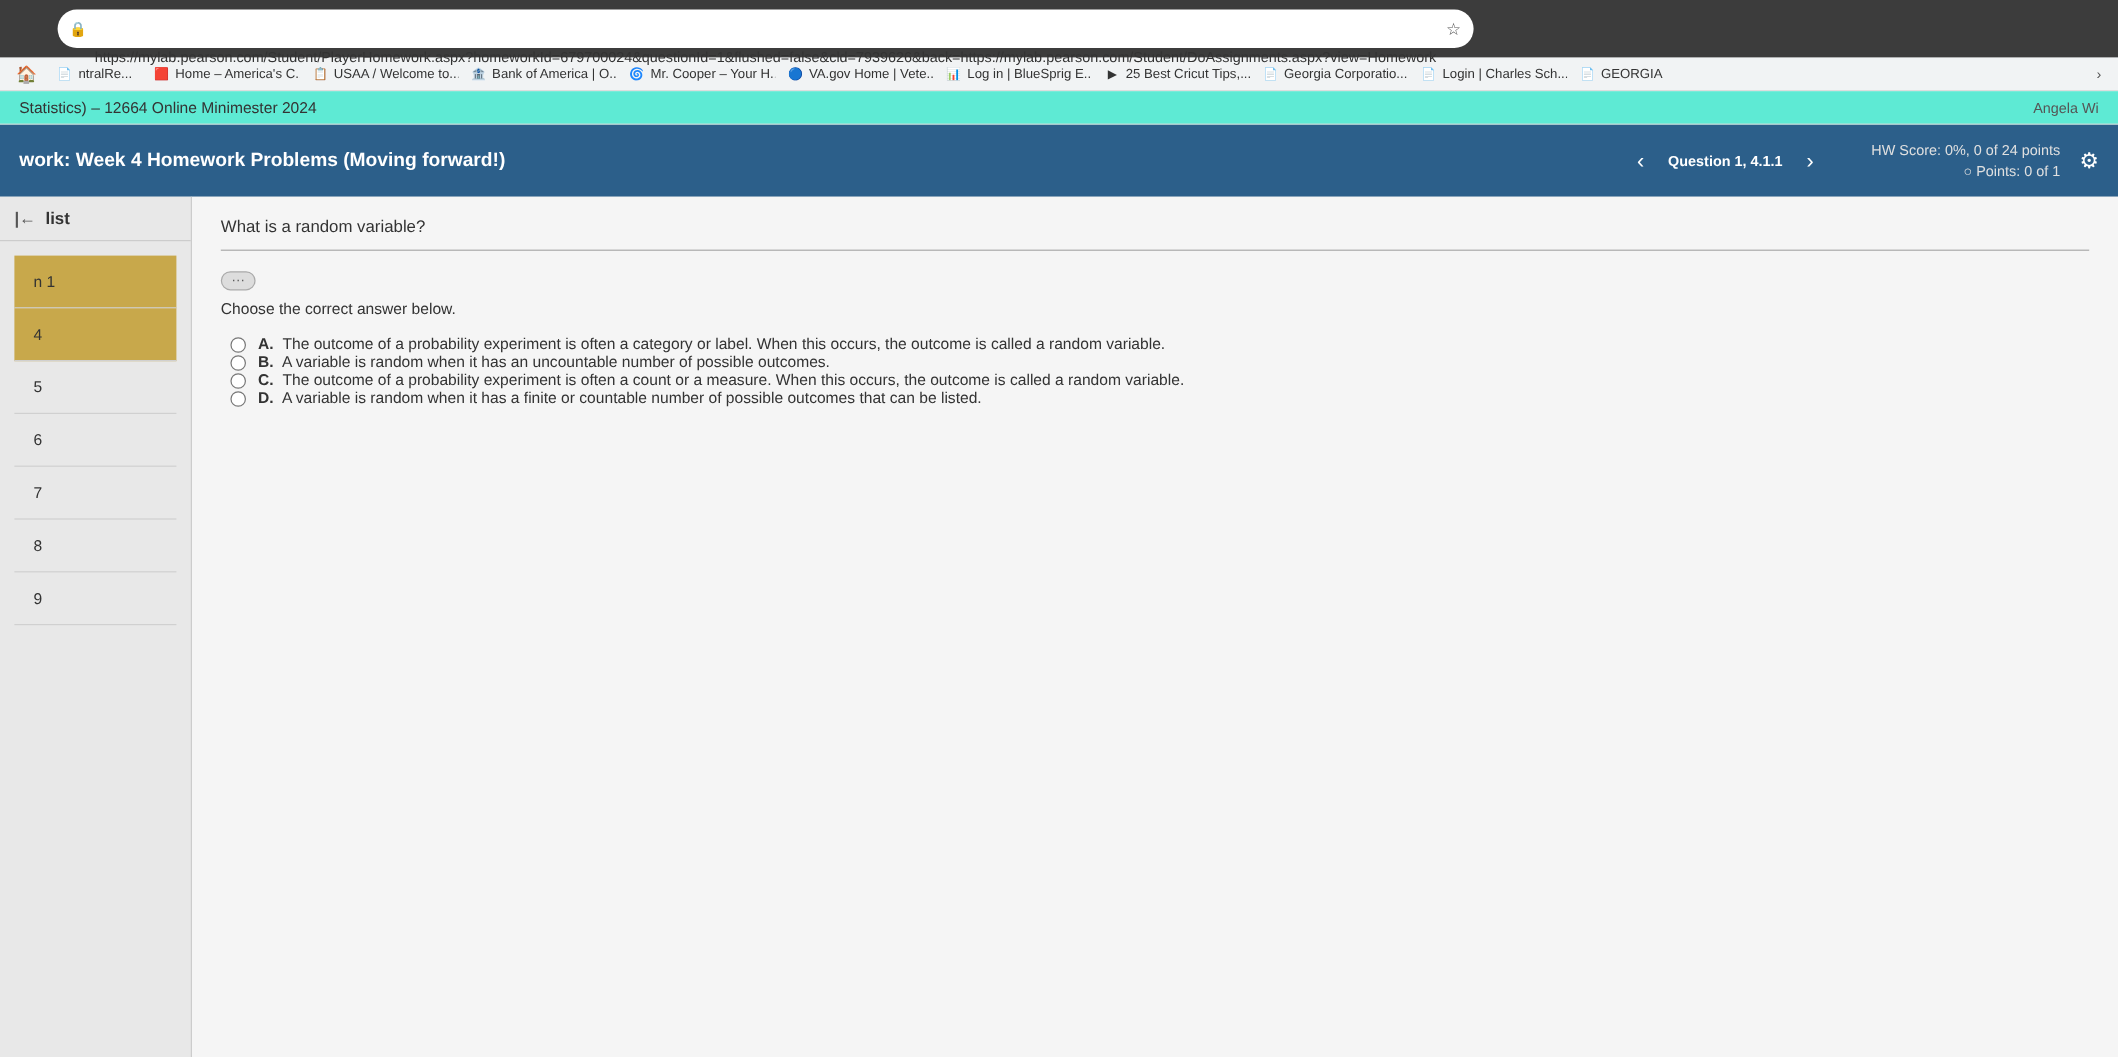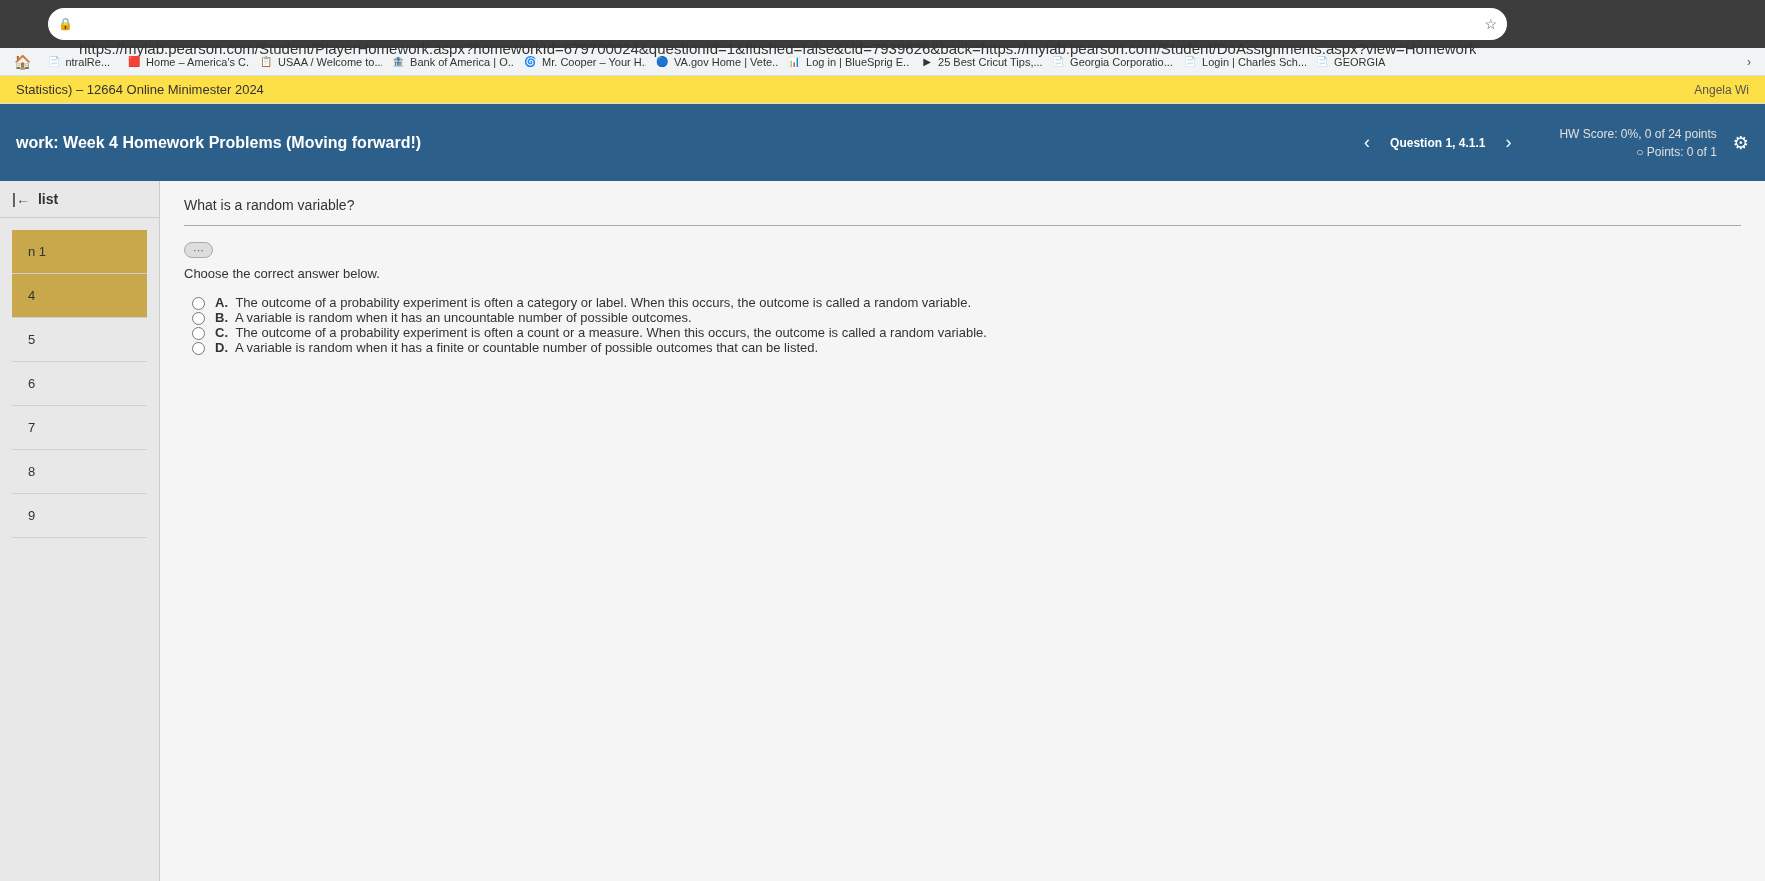--- a/index.html
+++ b/index.html
@@ -20,21 +20,21 @@
       color: #333;
       border-radius: 16px;
       margin: 4px 40px;
     }
     .address-bar-icon {
       margin-right: 6px;
       color: #666;
     }
     .address-text {
       flex: 1;
-      font-size: 15px;
+      font-size: 12px;
       color: #333;
       overflow: hidden;
       white-space: nowrap;
       text-overflow: ellipsis;
       margin-top: 48px;
     }
 
     
     .bookmarks-bar {
       background: #f1f3f4;
@@ -72,40 +72,40 @@
     .bookmarks-more {
       margin-left: auto;
       padding: 2px 6px;
       cursor: pointer;
       font-size: 12px;
       color: #555;
     }
 
     
     .page-header {
-      background: #fde047;
+      background: #5eead4;
       padding: 6px 16px;
       font-size: 12px;
       color: #555;
       display: flex;
       justify-content: space-between;
       align-items: center;
       border-bottom: 1px solid #ddd;
     }
     .page-header-title { font-size: 13px; color: #333; }
     .page-header-user { font-size: 12px; color: #555; }
 
     
     .hw-nav {
       background: #2c5f8a;
       color: #fff;
       display: flex;
       align-items: center;
       padding: 0 16px;
-      height: 77px;
+      height: 60px;
     }
     .hw-title {
       font-size: 16px;
       font-weight: bold;
       color: #fff;
       flex: 1;
     }
     .hw-question-nav {
       display: flex;
       align-items: center;

